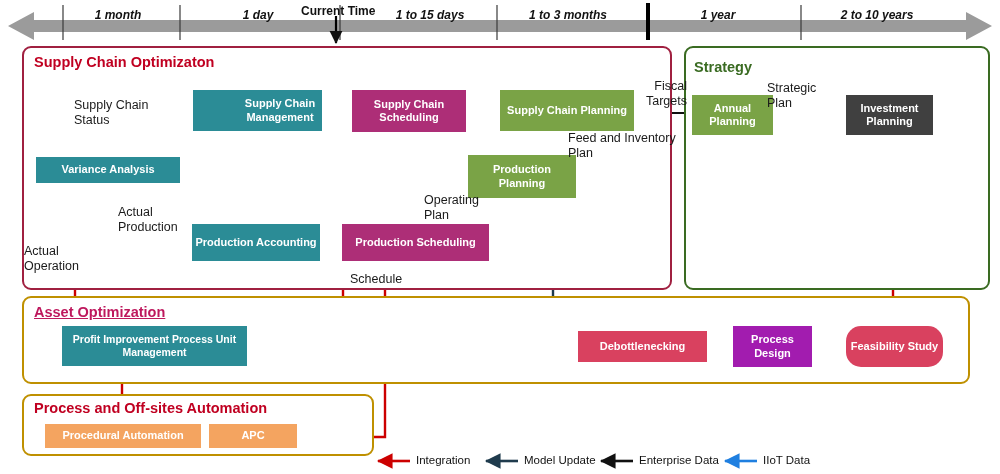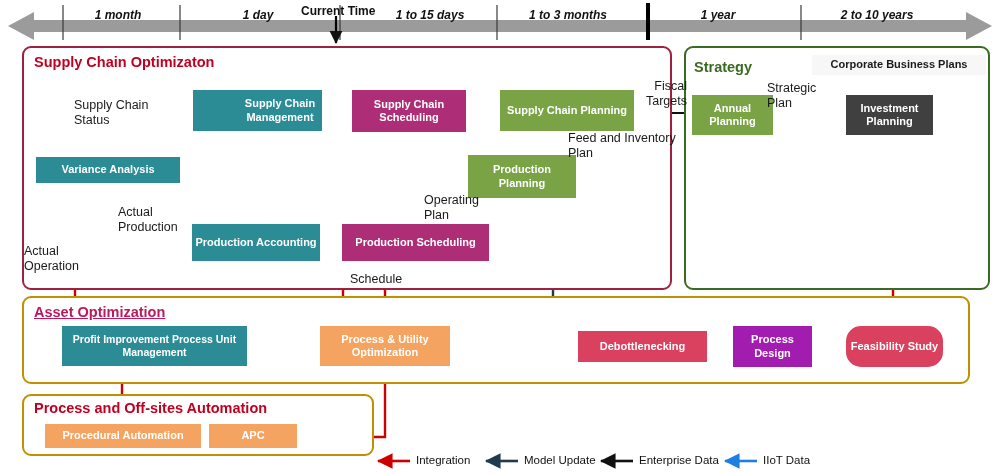--- a/index.html
+++ b/index.html
@@ -165,29 +165,27 @@
   <div class="node" style="left:500px;top:90px;width:134px;height:41px;background:#7aa346;">Supply Chain Planning</div>
 
   <div class="node" style="left:36px;top:157px;width:144px;height:26px;background:#2b8c96;">Variance Analysis</div>
 
   <div class="node" style="left:468px;top:155px;width:108px;height:43px;background:#7aa346;">Production Planning</div>
 
   <div class="node" style="left:192px;top:224px;width:128px;height:37px;background:#2b8c96;">Production Accounting</div>
 
   <div class="node" style="left:342px;top:224px;width:147px;height:37px;background:#ad2e77;">Production Scheduling</div>
 
-  <div class="node plain" style="left:812px;top:55px;width:174px;height:20px;background:#f7f7f7;color:#1a1a1a;">Corporate Business Plans</div>
 
   <div class="node" style="left:692px;top:95px;width:81px;height:40px;background:#7aa346;">Annual Planning</div>
 
   <div class="node" style="left:846px;top:95px;width:87px;height:40px;background:#404040;">Investment Planning</div>
 
   <div class="node small" style="left:62px;top:326px;width:185px;height:40px;background:#2b8c96;">Profit Improvement Process Unit Management</div>
 
-  <div class="node" style="left:320px;top:326px;width:130px;height:40px;background:#f4a460;">Process &amp; Utility Optimization</div>
 
   <div class="node" style="left:578px;top:331px;width:129px;height:31px;background:#d9415f;">Debottlenecking</div>
 
   <div class="node" style="left:733px;top:326px;width:79px;height:41px;background:#a21caf;">Process Design</div>
 
   <div class="node" style="left:846px;top:326px;width:97px;height:41px;background:#d9415f;border-radius:15px;">Feasibility Study</div>
 
   <div class="node" style="left:45px;top:424px;width:156px;height:24px;background:#f4a460;">Procedural Automation</div>
 
   <div class="node" style="left:209px;top:424px;width:88px;height:24px;background:#f4a460;">APC</div>

